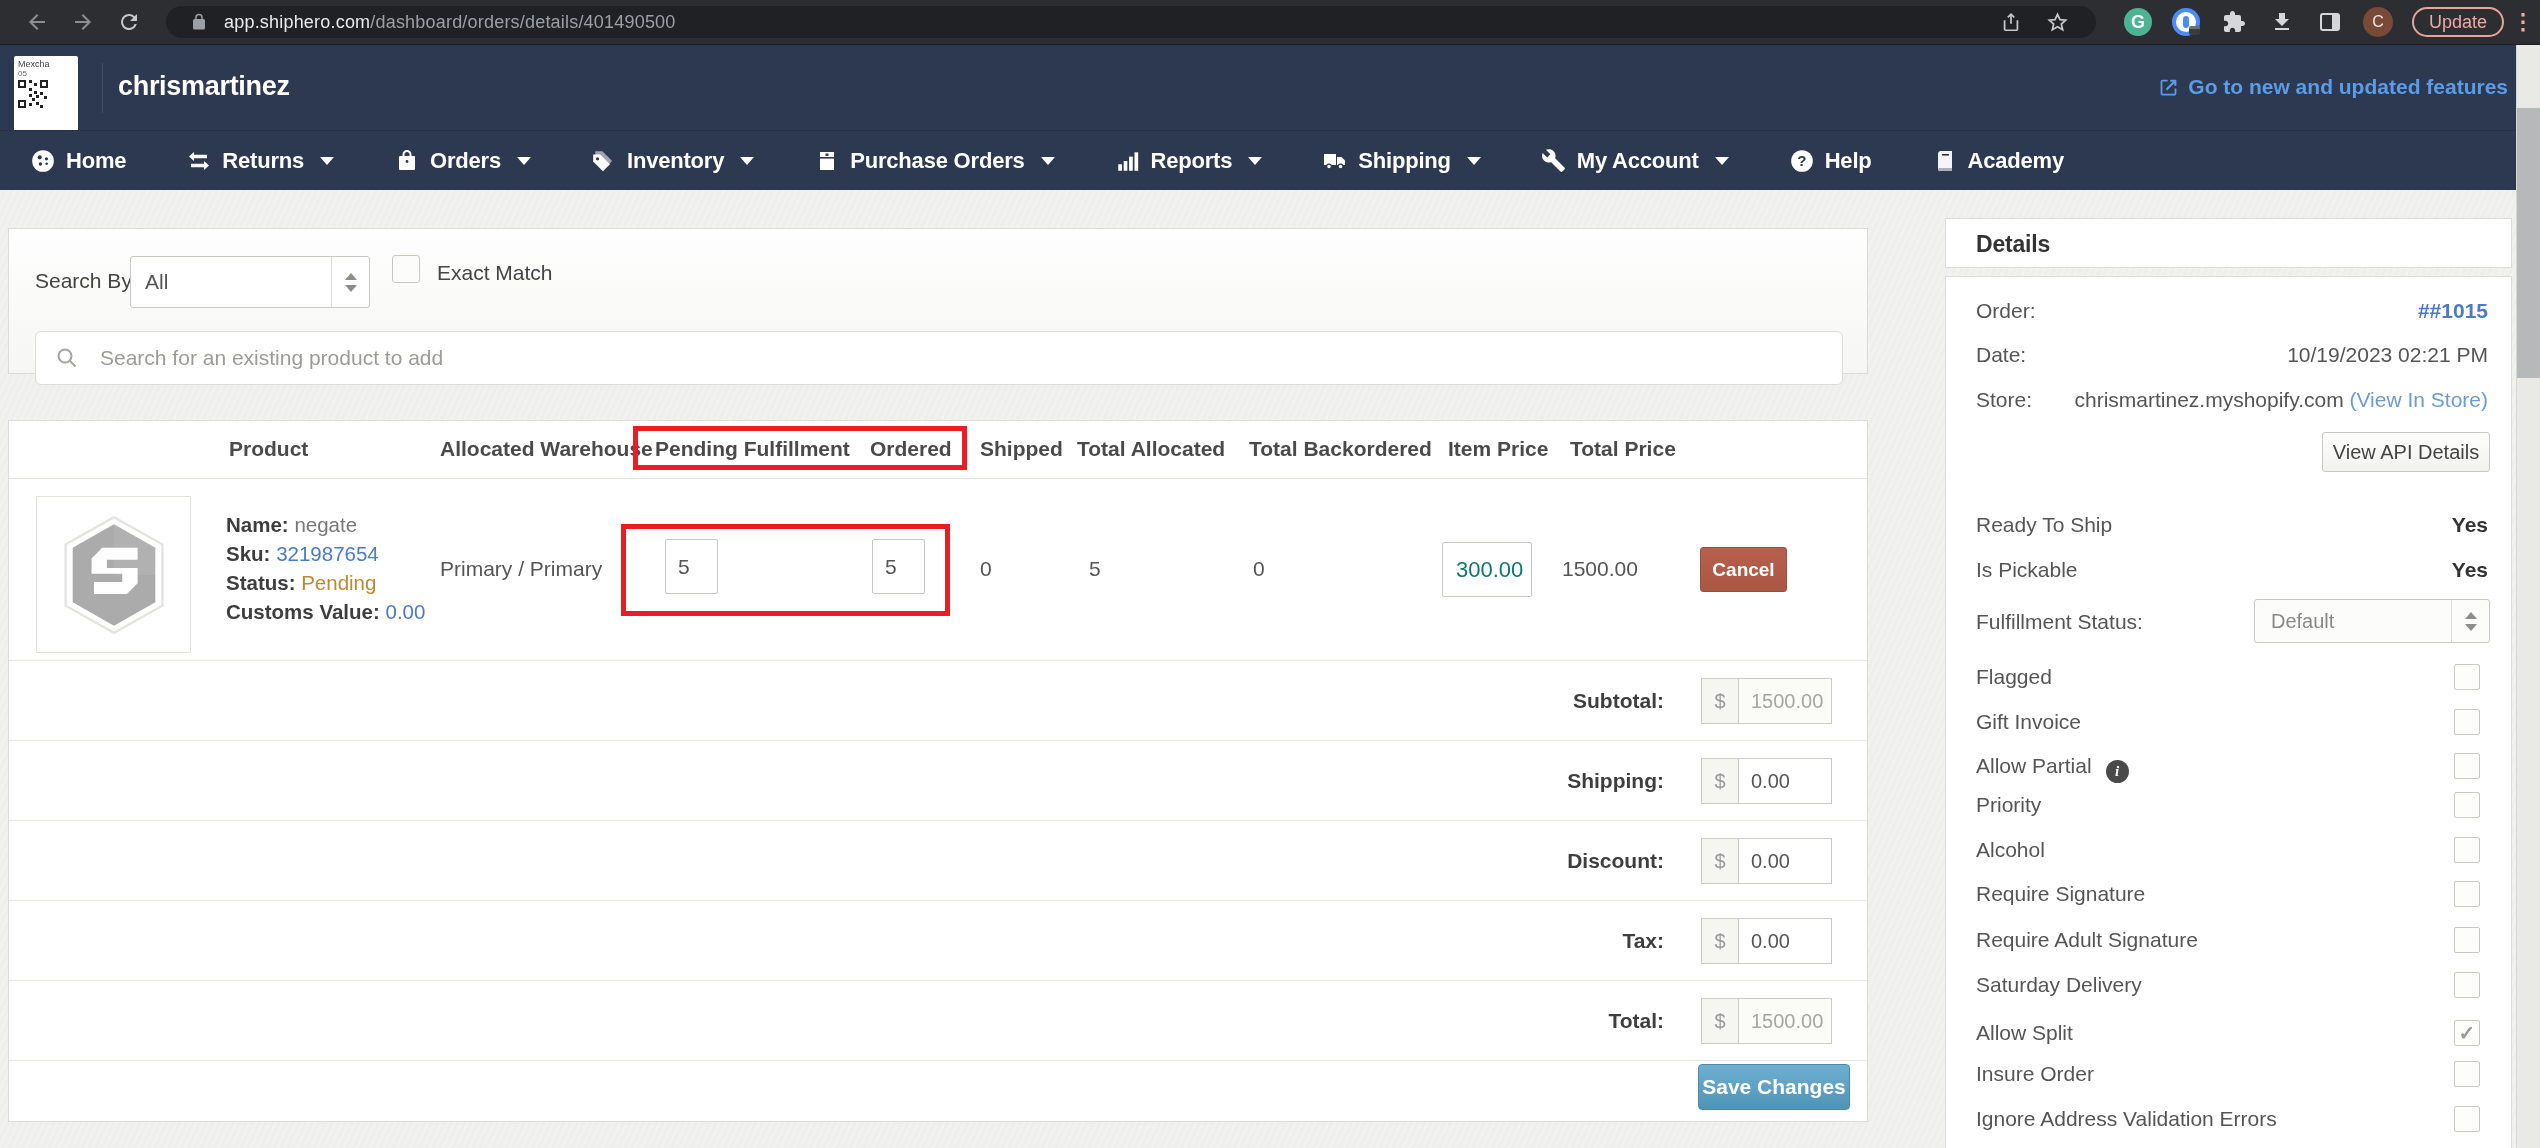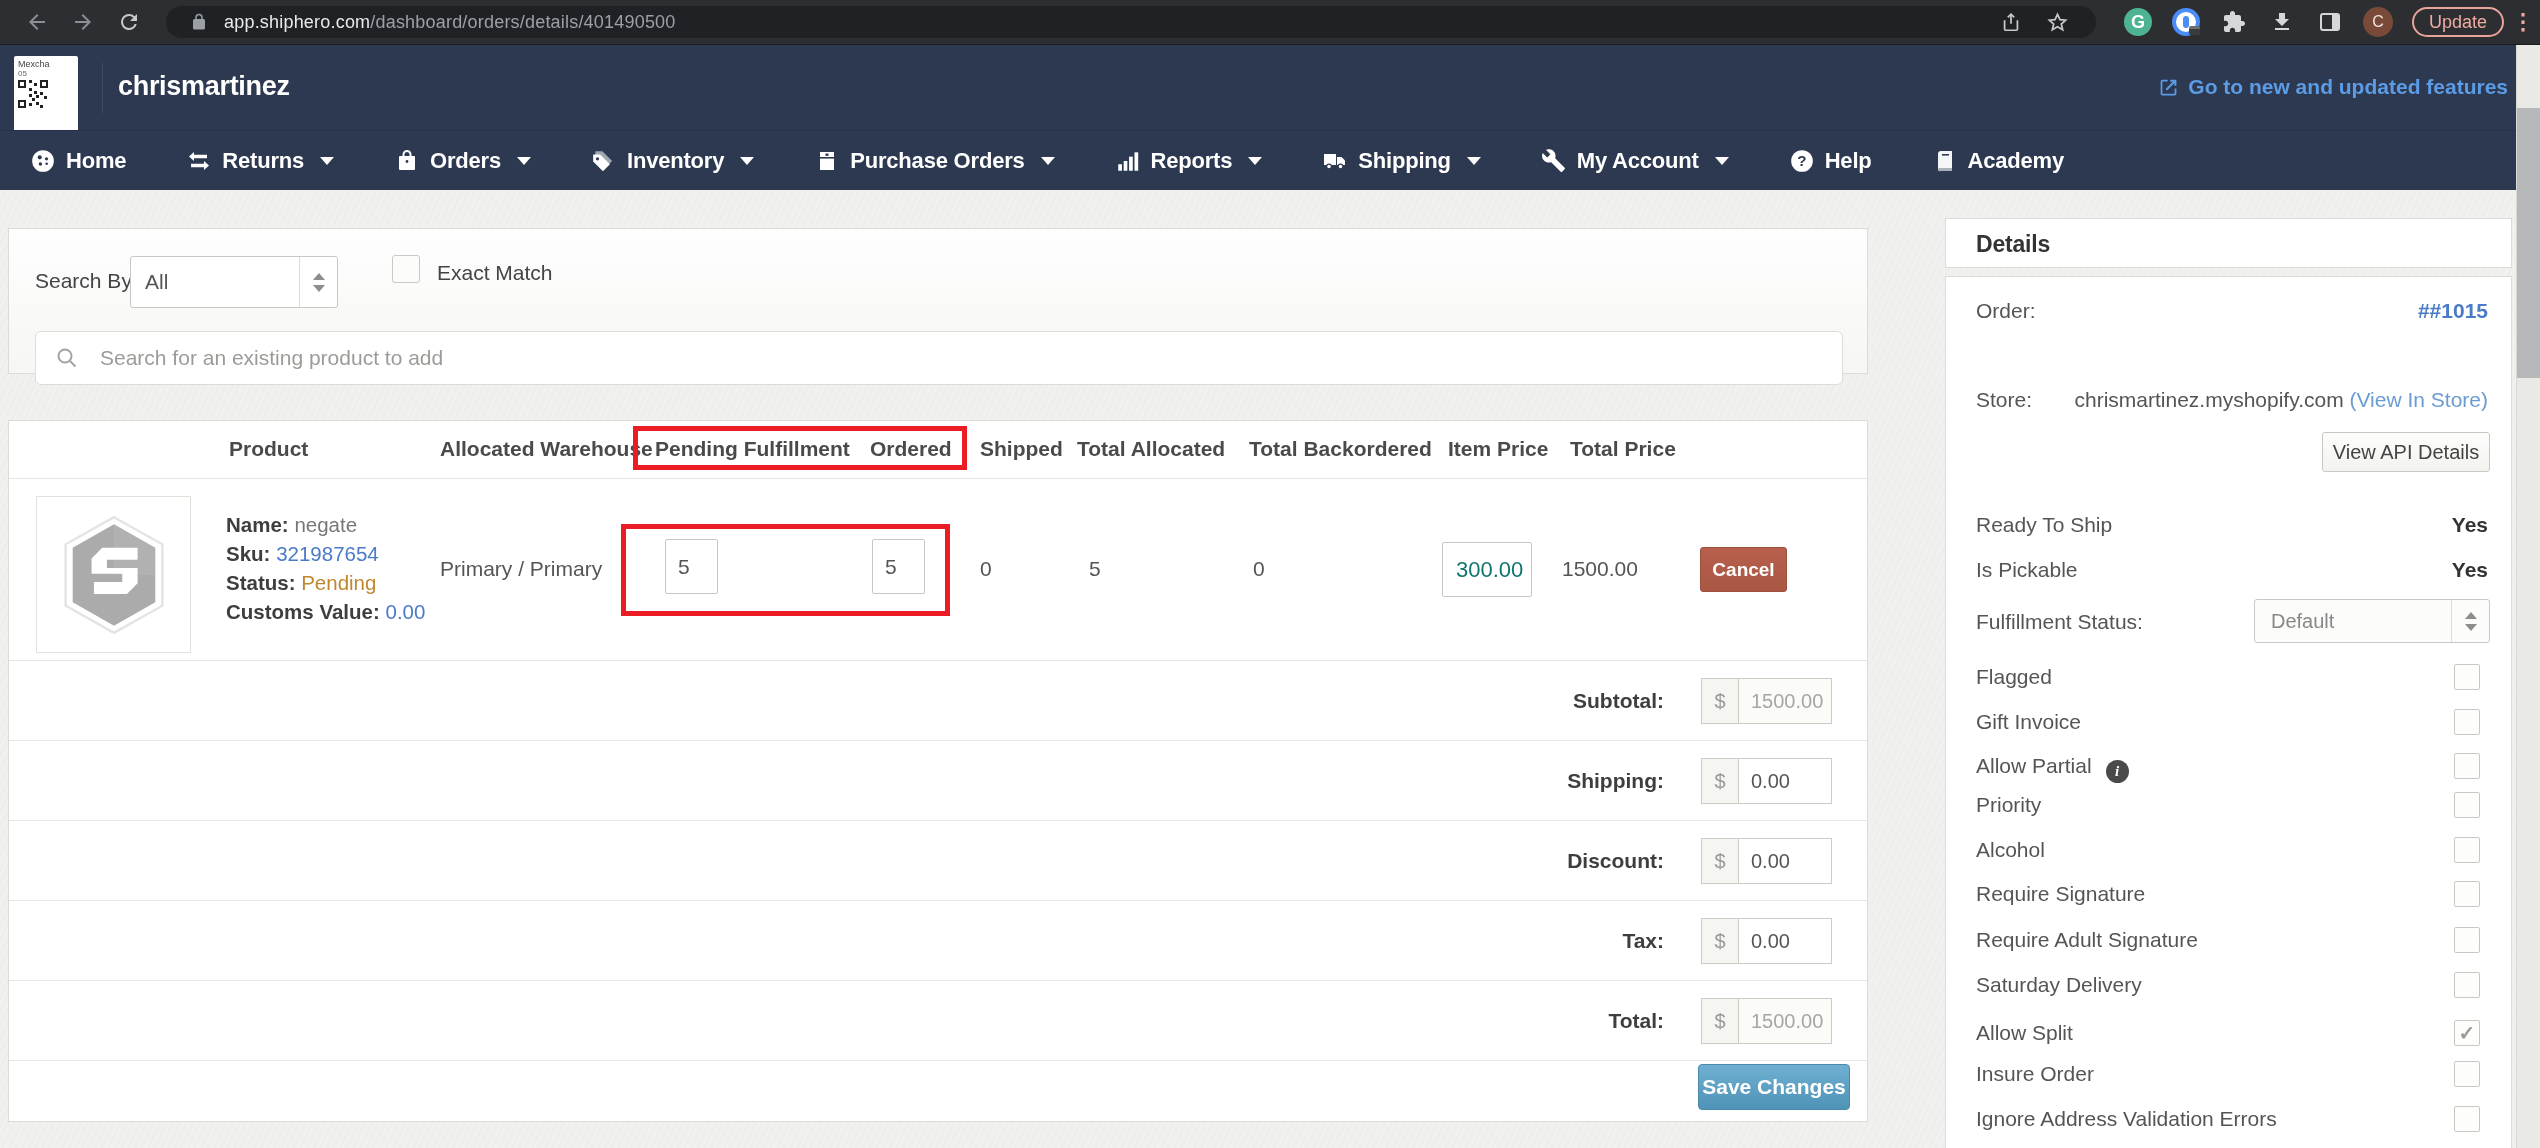--- a/index.html
+++ b/index.html
@@ -54,21 +54,21 @@
   .caret { width:0; height:0; border-left:7px solid transparent; border-right:7px solid transparent;
            border-top:8px solid #fff; margin-left:16px; }
 
   
   .panel { position:absolute; background:#fff; border:1px solid #dcdcd7; }
 
   
   .search-panel { left:8px; top:228px; width:1860px; height:146px;
                   background:linear-gradient(#fefefe,#f6f6f4); }
   .sb-label { position:absolute; left:26px; top:40px; font-size:21px; color:#444; }
-  .sb-select { position:absolute; left:121px; top:27px; width:208px; height:52px; background:#fff;
+  .sb-select { position:absolute; left:121px; top:27px; width:240px; height:52px; background:#fff;
                border:1px solid #c9c9c4; border-radius:3px; cursor:pointer; }
   .sb-select .sel-text { position:absolute; left:14px; top:13px; font-size:21px; color:#555; }
   .stepper { position:absolute; right:0; top:0; width:38px; height:100%; border-left:1px solid #dddddа; border-left:1px solid #dddcd7;
              display:flex; flex-direction:column; align-items:center; justify-content:center; gap:5px; }
   .tri-up { width:0; height:0; border-left:6px solid transparent; border-right:6px solid transparent; border-bottom:7px solid #8d8d89; }
   .tri-dn { width:0; height:0; border-left:6px solid transparent; border-right:6px solid transparent; border-top:7px solid #8d8d89; }
   .exact-box { position:absolute; left:383px; top:26px; width:28px; height:28px; background:#fcfcfa;
                border:1px solid #c9c9c4; border-radius:3px; cursor:pointer; }
   .exact-label { position:absolute; left:428px; top:32px; font-size:21px; color:#444; }
   .search-input-wrap { position:absolute; left:26px; top:102px; width:1808px; height:27px; }
@@ -471,20 +471,24 @@
   </div>
 
   <div class="panel details-head">
     <span class="details-title">Details</span>
   </div>
   <div class="panel details-body">
     <div class="drow" style="top:22px">
       <span class="dlabel">Order:</span>
       <span class="dval order">##1015</span>
     </div>
+    <div class="drow" style="top:66px">
+      <span class="dlabel">Date:</span>
+      <span class="dval">10/19/2023 02:21 PM</span>
+    </div>
     <div class="drow" style="top:111px">
       <span class="dlabel">Store:</span>
       <span class="dval"><span>chrismartinez.myshopify.com</span> <span class="store-link">(View In Store)</span></span>
     </div>
     <button class="api-btn">View API Details</button>
     <div class="drow flagrow" style="top:236px">
       <span class="dlabel">Ready To Ship</span>
       <span class="dval">Yes</span>
     </div>
     <div class="drow flagrow" style="top:281px">

